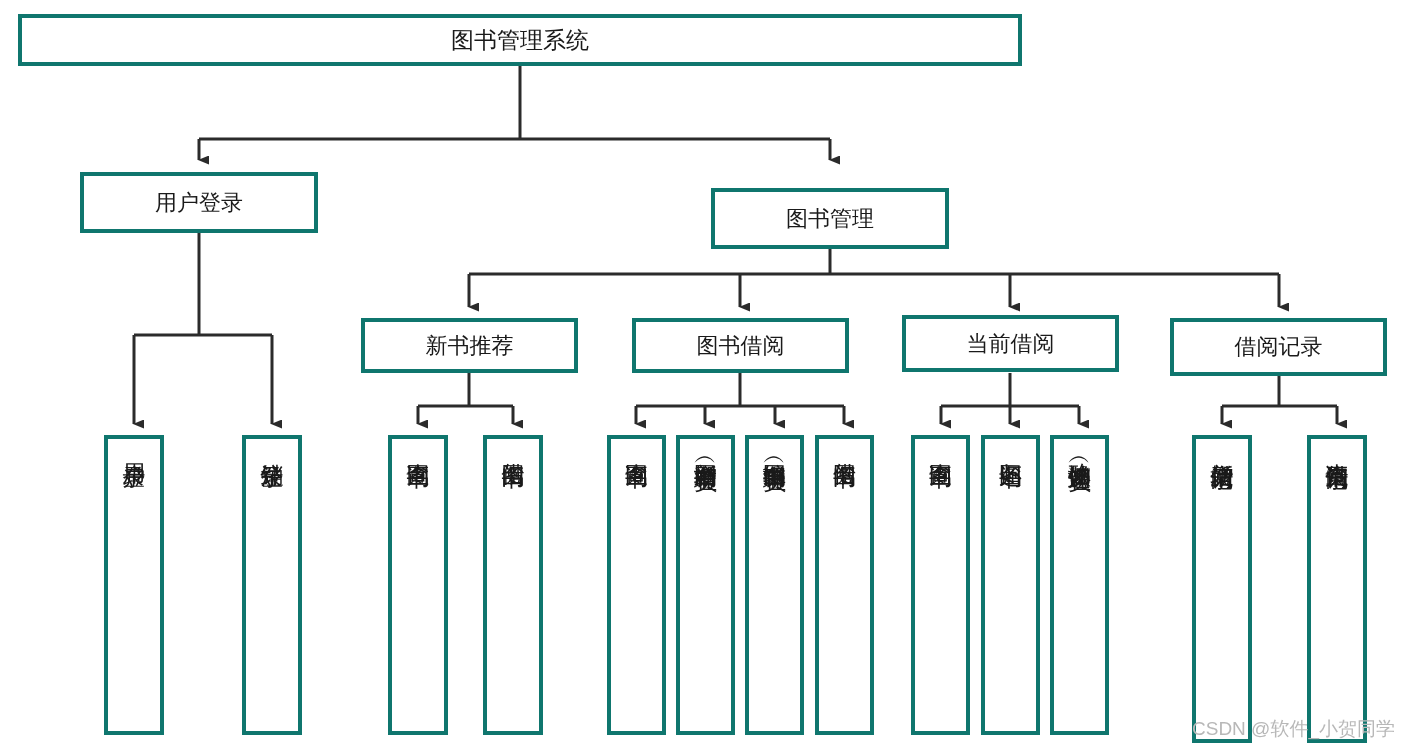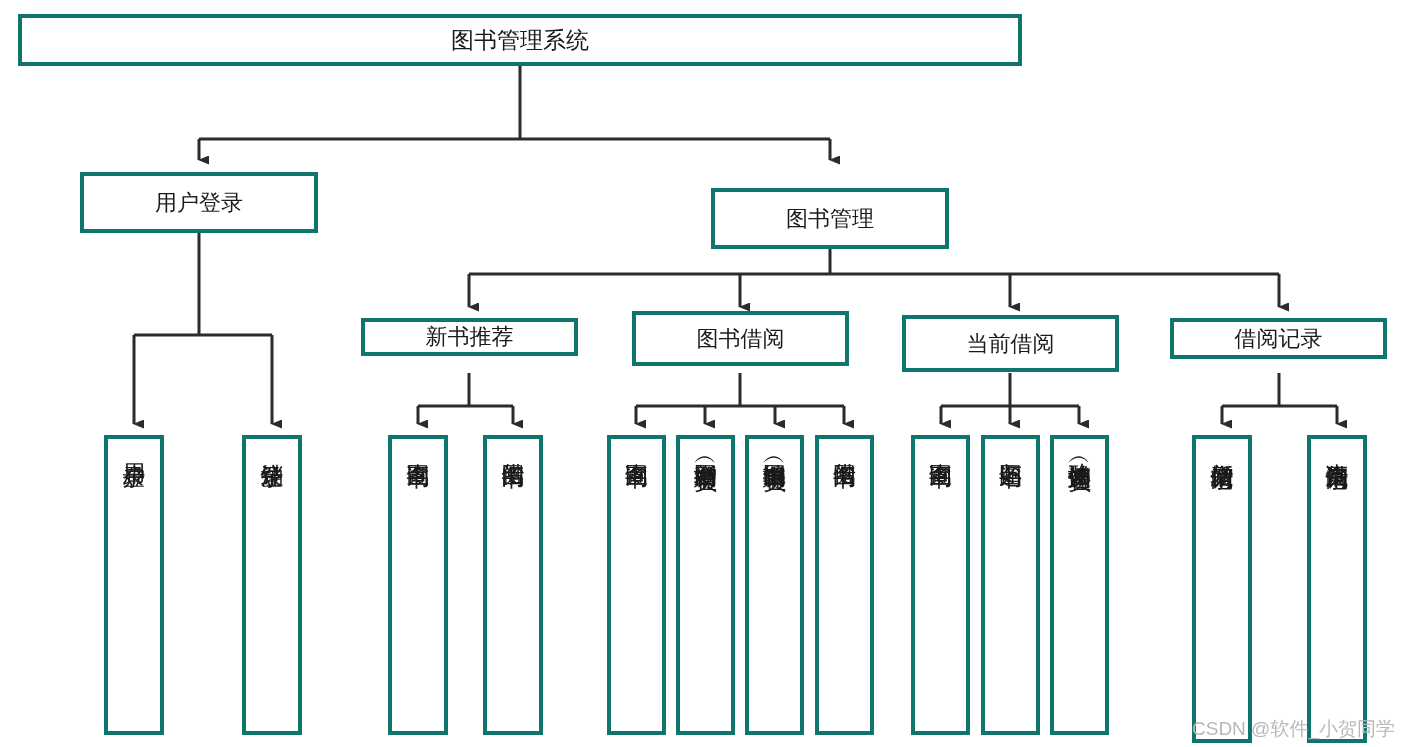--- a/index.html
+++ b/index.html
@@ -132,30 +132,30 @@
     <span class="node-label">图书管理系统</span>
   </div>
 
   <div class="node horiz" style="left:80px; top:172px; width:238px; height:61px;">
     <span class="node-label">用户登录</span>
   </div>
   <div class="node horiz" style="left:711px; top:188px; width:238px; height:61px;">
     <span class="node-label">图书管理</span>
   </div>
 
-  <div class="node horiz" style="left:361px; top:318px; width:217px; height:38px;">
+  <div class="node horiz" style="left:361px; top:318px; width:217px; height:55px;">
     <span class="node-label">新书推荐</span>
   </div>
-  <div class="node horiz" style="left:632px; top:311px; width:217px; height:55px;">
+  <div class="node horiz" style="left:632px; top:318px; width:217px; height:55px;">
     <span class="node-label">图书借阅</span>
   </div>
   <div class="node horiz" style="left:902px; top:315px; width:217px; height:57px;">
     <span class="node-label">当前借阅</span>
   </div>
-  <div class="node horiz" style="left:1170px; top:318px; width:217px; height:41px;">
+  <div class="node horiz" style="left:1170px; top:318px; width:217px; height:58px;">
     <span class="node-label">借阅记录</span>
   </div>
 
   <div class="node vert" style="left:104px; top:435px; width:60px; height:300px;">
     <span class="node-label">用户登录</span>
   </div>
   <div class="node vert" style="left:242px; top:435px; width:60px; height:300px;">
     <span class="node-label">注销登录</span>
   </div>
 

